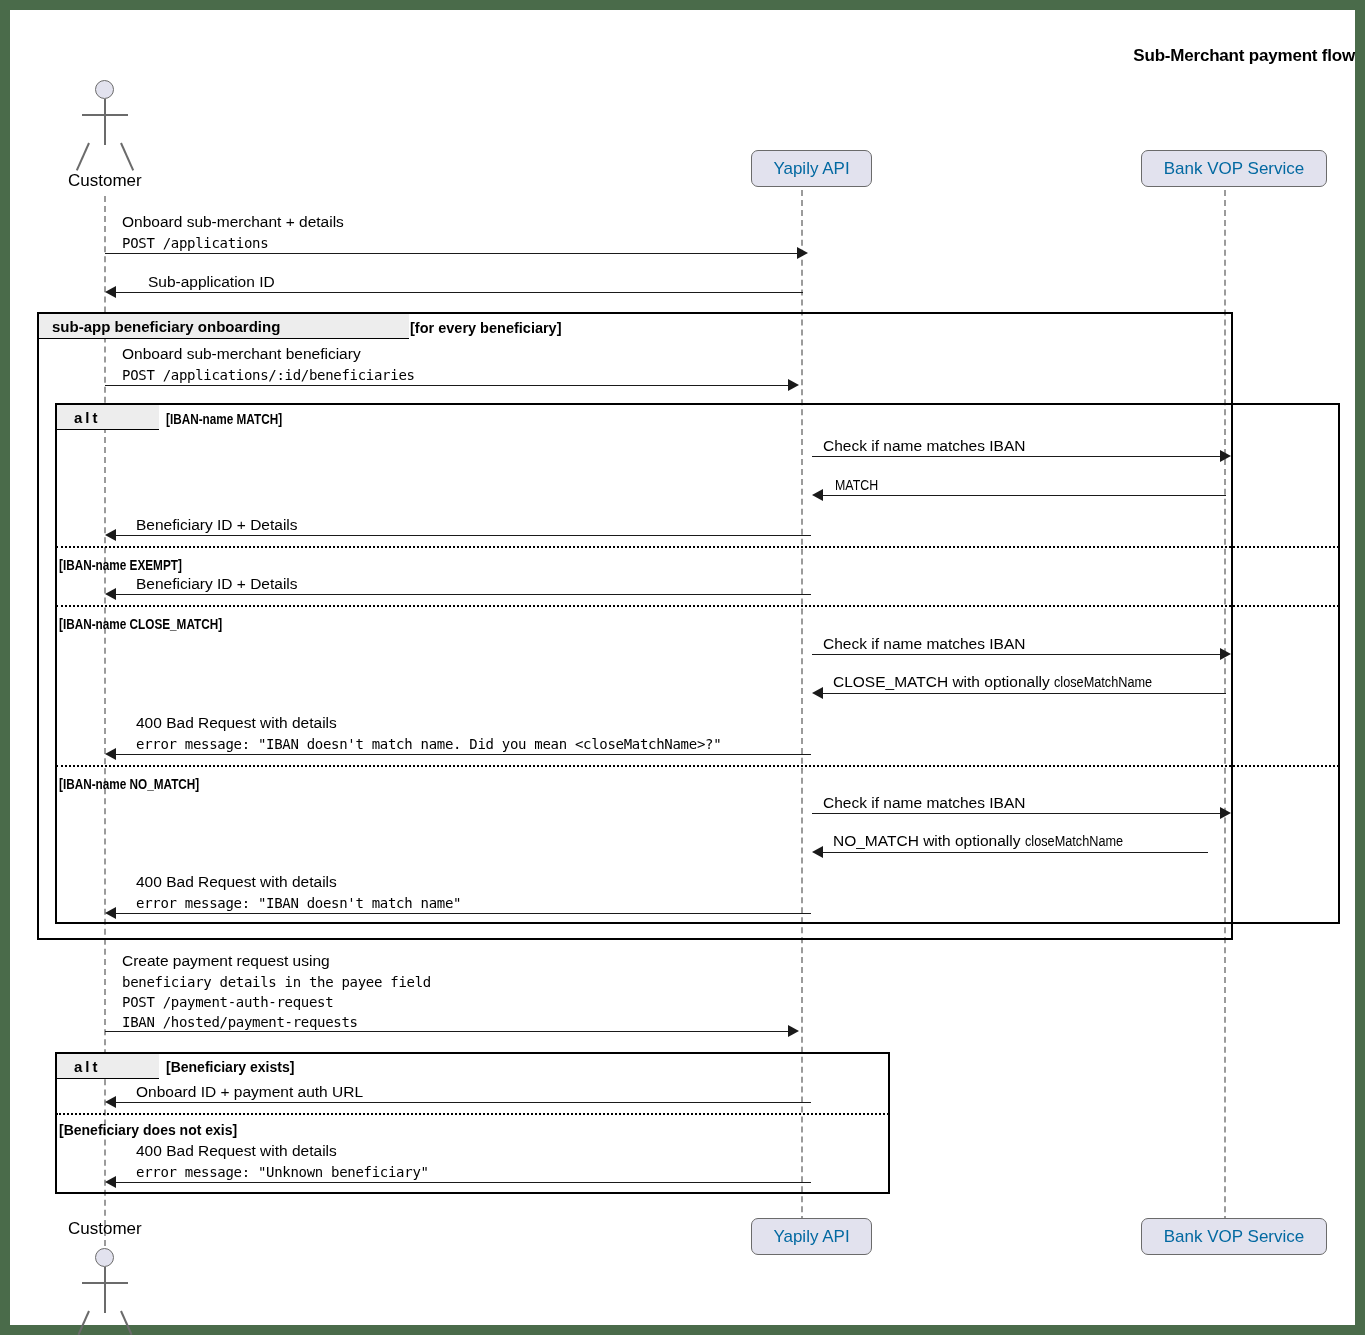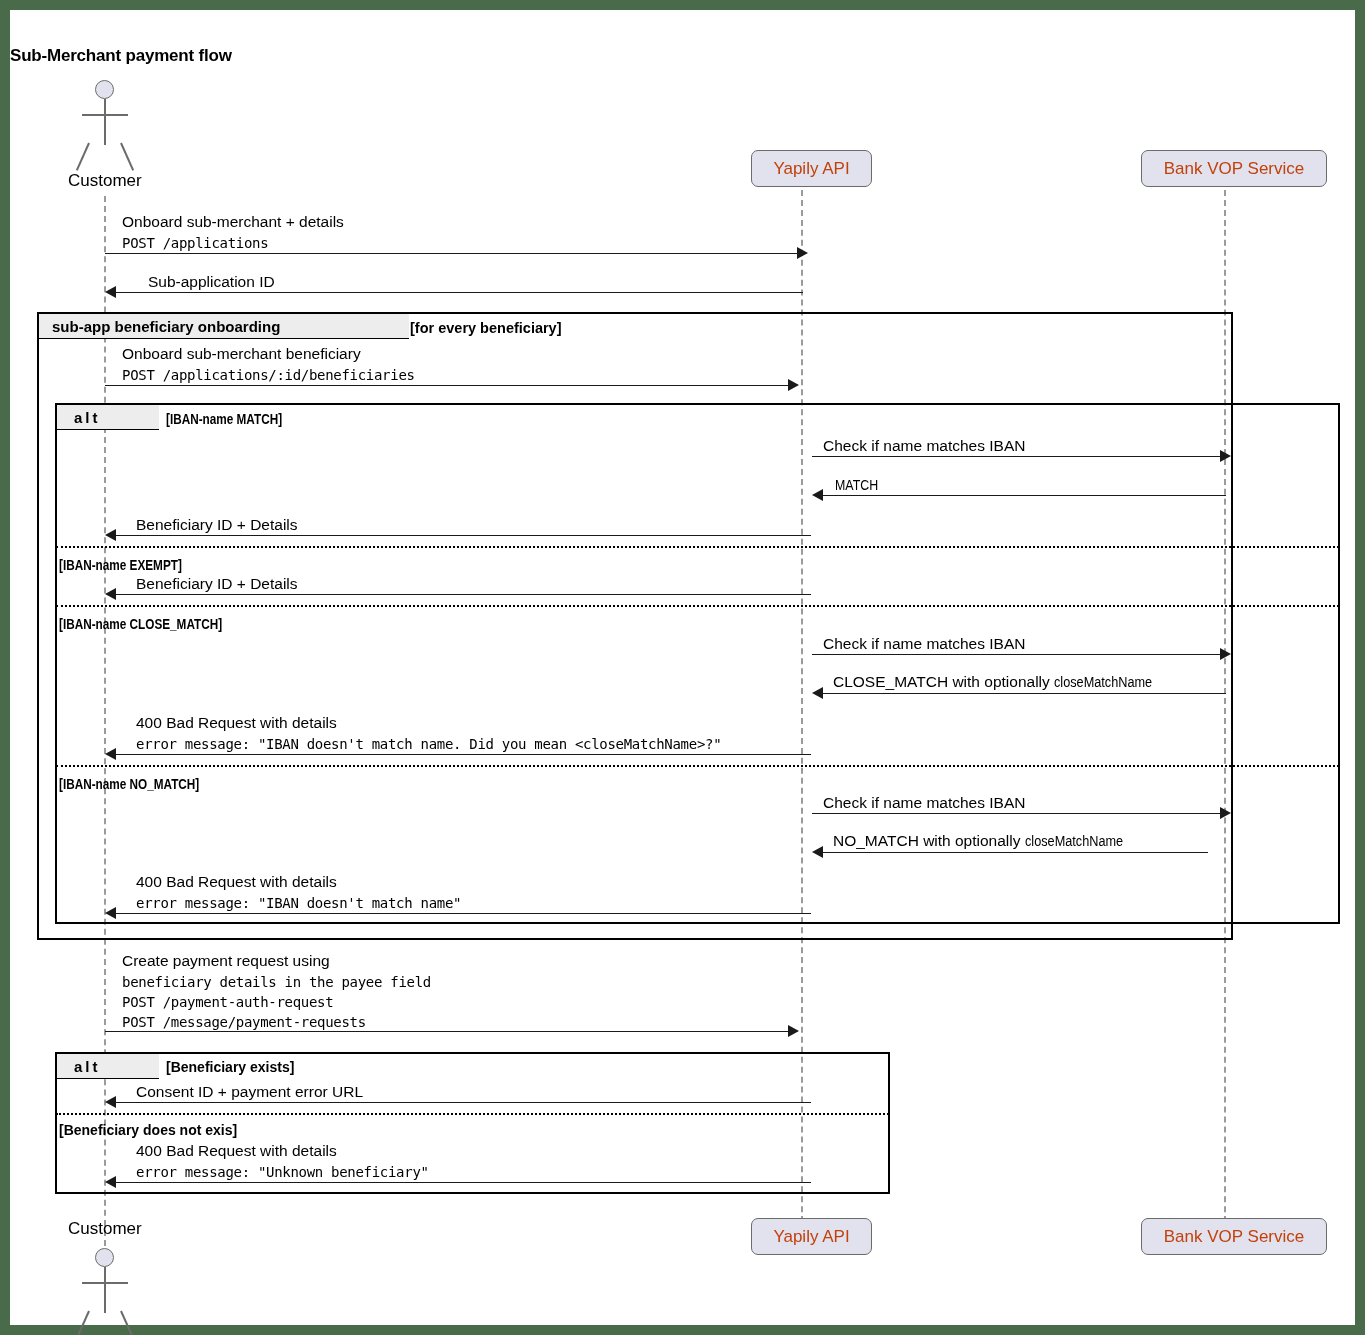--- a/index.html
+++ b/index.html
@@ -10,28 +10,28 @@
     overflow:hidden;
   }
   #canvas{
     position:absolute;left:10px;top:10px;
     width:1345px;height:1315px;
     background:#ffffff;
   }
   
   #title{
     position:absolute;left:0;top:36px;width:1345px;
-    text-align:left;font-size:17px;font-weight:bold;color:#000;
+    text-align:right;font-size:17px;font-weight:bold;color:#000;
     letter-spacing:-.2px;
   }
   
   .pbox{
     position:absolute;
     background:#e2e2ee;border:1px solid #6b6b6b;border-radius:7px;
-    font-size:17px;color:#c2410c;
+    font-size:17px;color:#0369a1;
     display:flex;align-items:center;justify-content:center;
     box-sizing:border-box;
   }
   .actor-label{position:absolute;font-size:17px;color:#000;white-space:nowrap;}
   .actor-head{
     position:absolute;width:19px;height:19px;border-radius:50%;
     background:#e2e2ee;border:1.5px solid #6b6b6b;box-sizing:border-box;
   }
   .actor-line{position:absolute;background:#6b6b6b;}
   
@@ -179,33 +179,33 @@
   <div class="ahead l" style="left:802px;top:836px;"></div>
 
   <div class="msg sans" style="left:126px;top:862px;">400 Bad Request with details</div>
   <div class="msg mono" style="left:126px;top:883px;">error message: "IBAN doesn't match name"</div>
   <div class="arrow" style="left:101px;top:903px;width:700px;"></div>
   <div class="ahead l" style="left:95px;top:897px;"></div>
 
   <div class="msg sans" style="left:112px;top:941px;">Create payment request using</div>
   <div class="msg mono" style="left:112px;top:962px;">beneficiary details in the payee field</div>
   <div class="msg mono" style="left:112px;top:982px;">POST /payment-auth-request</div>
-  <div class="msg mono" style="left:112px;top:1002px;">POST /message/payment-requests</div>
+  <div class="msg mono" style="left:112px;top:1002px;">IBAN /hosted/payment-requests</div>
   <div class="arrow" style="left:95px;top:1021px;width:687px;"></div>
   <div class="ahead r" style="left:778px;top:1015px;"></div>
 
   <div class="frag" style="left:45px;top:1042px;width:835px;height:142px;">
     <div class="frag-tab" style="width:102px;border-top:0;border-left:0;">
       <span class="lbl altlbl" style="padding-left:17px;">alt</span>
       <span class="notch"></span>
     </div>
   </div>
   <div class="frag-cond wide" style="left:156px;top:1049px;">[Beneficiary exists]</div>
 
-  <div class="msg sans" style="left:126px;top:1072px;">Consent ID + payment error URL</div>
+  <div class="msg sans" style="left:126px;top:1072px;">Onboard ID + payment auth URL</div>
   <div class="arrow" style="left:101px;top:1092px;width:700px;"></div>
   <div class="ahead l" style="left:95px;top:1086px;"></div>
 
   <div class="divider" style="left:46px;top:1103px;width:833px;"></div>
   <div class="frag-cond wide" style="left:49px;top:1112px;">[Beneficiary does not exis]</div>
 
   <div class="msg sans" style="left:126px;top:1131px;">400 Bad Request with details</div>
   <div class="msg mono" style="left:126px;top:1152px;">error message: "Unknown beneficiary"</div>
   <div class="arrow" style="left:101px;top:1172px;width:700px;"></div>
   <div class="ahead l" style="left:95px;top:1166px;"></div>

